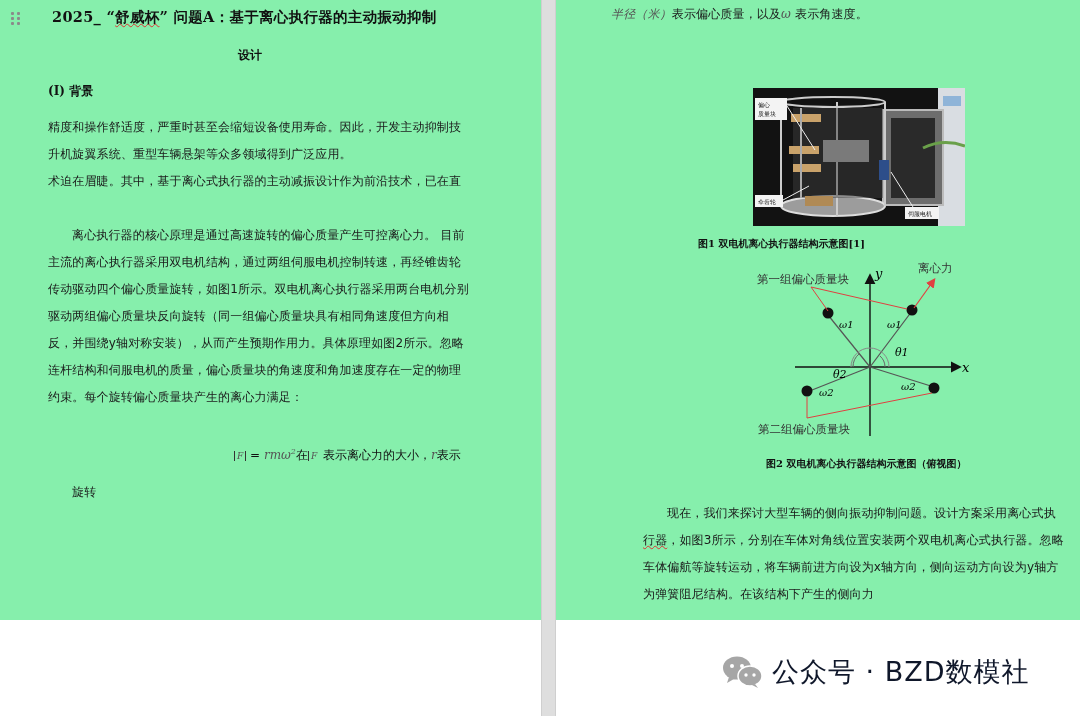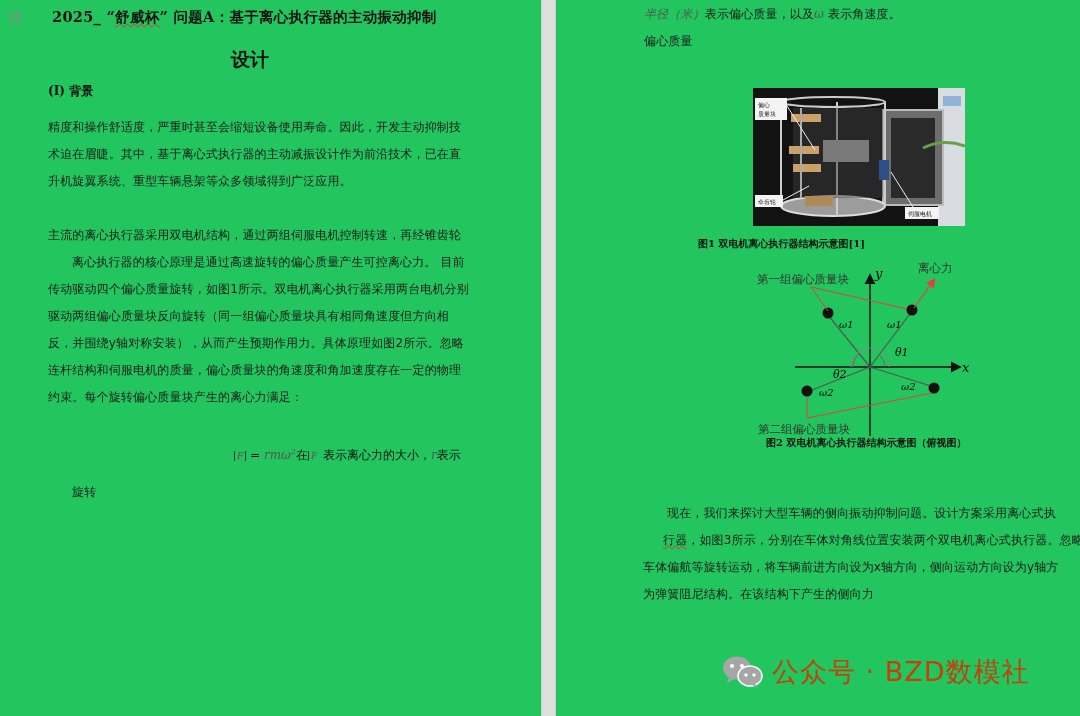--- a/index.html
+++ b/index.html
@@ -2,21 +2,21 @@
 <html><head>
   <meta charset="utf-8">
   <style>
     html, body { margin: 0; padding: 0; }
     body {
       width: 1080px; height: 716px; overflow: hidden; position: relative;
       background: #ffffff;
       font-family: "DejaVu Sans", "Liberation Sans", sans-serif;
       color: #111;
     }
-    .page { position: absolute; top: 0; height: 716px; background: #22c55e; }
+    .page { position: absolute; top: 0; height: 620px; background: #86efac; }
     .page-left { left: 0; width: 541px; }
     .page-right { left: 556px; width: 524px; }
     .gutter {
       position: absolute; left: 541px; top: 0; width: 15px; height: 716px;
       background: #dedede; border-left: 1px solid #cfcfcf; border-right: 1px solid #cfcfcf;
       box-sizing: border-box;
     }
     .drag-handle {
       position: absolute; left: 11px; top: 12px; width: 12px; height: 14px;
     }
@@ -24,21 +24,21 @@
       position: absolute; width: 3px; height: 3px; background: #8a8a8a; border-radius: 1px;
     }
     .title {
       position: absolute; left: 52px; top: 8px; width: 400px;
       font-family: "DejaVu Serif", "Liberation Serif", serif; font-weight: bold;
       font-size: 14.5px; white-space: nowrap; letter-spacing: 0.3px;
     }
     .title .wavy { text-decoration: underline wavy #d33; text-decoration-thickness: 1px; }
     .title2 {
       position: absolute; left: 0; width: 500px; top: 47px; text-align: center;
-      font-family: "DejaVu Serif", "Liberation Serif", serif; font-weight: bold; font-size: 19px;
+      font-family: "DejaVu Serif", "Liberation Serif", serif; font-weight: bold; font-size: 12px;
     }
     .section {
       position: absolute; left: 48px; top: 83px;
       font-family: "DejaVu Serif", "Liberation Serif", serif; font-weight: bold; font-size: 12px;
     }
     .para {
       position: absolute; font-size: 12px; line-height: 27px; color: #1a1a1a;
       letter-spacing: 0.15px;
     }
     .line { white-space: nowrap; display: block; }
@@ -52,24 +52,24 @@
     .small-it { font-style: italic; font-family: "DejaVu Serif", "Liberation Serif", serif; color: #555; }
     .photo {
       position: absolute; left: 753px; top: 88px; width: 212px; height: 138px;
       background: #151515; overflow: hidden;
     }
     .fig-caption {
       position: absolute; font-family: "DejaVu Serif", "Liberation Serif", serif; font-weight: bold;
       font-size: 10px; white-space: nowrap; color: #111;
     }
     .diagram { position: absolute; left: 735px; top: 258px; width: 245px; height: 180px; }
-    .underline-wavy { text-decoration: underline wavy #d33; text-decoration-thickness: 1px; margin-left: 20px; }
+    .underline-wavy { text-decoration: underline wavy #d33; text-decoration-thickness: 1px; }
     .watermark {
       position: absolute; left: 722px; top: 652px; height: 40px;
-      display: flex; align-items: center; color: #c2410c; font-size: 27px; white-space: nowrap;
+      display: flex; align-items: center; color: #0f172a; font-size: 27px; white-space: nowrap;
       letter-spacing: 1px;
     }
     .watermark svg { margin-right: 8px; }
   </style>
 </head>
 <body>
 
 <div class="page page-left">
   <div class="drag-handle">
     <span style="left:0;top:0"></span>
@@ -82,27 +82,27 @@
 
   <div class="title">
     <span>2025_ </span><span>“</span><span class="wavy">舒威杯</span><span>”</span><span> 问题A：基于离心执行器的主动振动抑制</span>
   </div>
   <div class="title2">设计</div>
 
   <div class="section">(I) 背景</div>
 
   <div class="para" style="left:48px; top:114px;">
     <span class="line">精度和操作舒适度，严重时甚至会缩短设备使用寿命。因此，开发主动抑制技</span>
+    <span class="line">升机旋翼系统、重型车辆悬架等众多领域得到广泛应用。</span>
     <span class="line">术迫在眉睫。其中，基于离心式执行器的主动减振设计作为前沿技术，已在直</span>
-    <span class="line">升机旋翼系统、重型车辆悬架等众多领域得到广泛应用。</span>
   </div>
 
   <div class="para" style="left:48px; top:222px;">
+    <span class="line indent">离心执行器的核心原理是通过高速旋转的偏心质量产生可控离心力。 目前</span>
     <span class="line">主流的离心执行器采用双电机结构，通过两组伺服电机控制转速，再经锥齿轮</span>
-    <span class="line indent">离心执行器的核心原理是通过高速旋转的偏心质量产生可控离心力。 目前</span>
     <span class="line">传动驱动四个偏心质量旋转，如图1所示。双电机离心执行器采用两台电机分别</span>
     <span class="line">驱动两组偏心质量块反向旋转（同一组偏心质量块具有相同角速度但方向相</span>
     <span class="line">反，并围绕y轴对称安装），从而产生预期作用力。具体原理如图2所示。忽略</span>
     <span class="line">连杆结构和伺服电机的质量，偏心质量块的角速度和角加速度存在一定的物理</span>
     <span class="line">约束。每个旋转偏心质量块产生的离心力满足：</span>
   </div>
 
 
   <div class="formula">
     <span class="abs">F</span><span> = </span><span class="math">rmω</span><sup class="math">2</sup><span>在</span><span class="abs" style="border-right:none">F</span><span> 表示离心力的大小，</span><span class="math">r</span><span>表示</span>
@@ -110,23 +110,22 @@
 
   <div class="para" style="left:72px; top:479px;font-family:Liberation Serif, serif;">
     <span class="line">旋转</span>
   </div>
 </div>
 
 <div class="gutter"></div>
 
 <div class="page page-right"></div>
 
-<div class="para" style="left:644px; top:1px;">
+<div class="para" style="left:611px; top:1px;">
   <span class="line"><span class="small-it">半径（米）</span><span>表示偏心质量，以及</span><span class="small-it">ω</span><span> 表示角速度。</span></span>
-  <span class="line">偏心质量</span>
 </div>
 
 <div class="photo">
   <svg width="212" height="138" viewBox="0 0 212 138">
     <rect width="212" height="138" fill="#121212"></rect>
     <rect x="185" y="0" width="27" height="138" fill="#d9dde2"></rect>
     <rect x="190" y="8" width="18" height="10" fill="#8fb4d8"></rect>
     <rect x="130" y="22" width="60" height="95" fill="#6d6d6d" stroke="#bbb" stroke-width="2"></rect>
     <rect x="138" y="30" width="44" height="80" fill="#2a2a2a"></rect>
     <ellipse cx="80" cy="118" rx="52" ry="10" fill="#9c9c9c" stroke="#ddd" stroke-width="2"></ellipse>
@@ -196,21 +195,21 @@
     <text x="183" y="14" font-size="11.5" fill="#333" font-family="DejaVu Serif, serif">离心力</text>
     <text x="23" y="175" font-size="11.5" fill="#333" font-family="DejaVu Serif, serif">第二组偏心质量块</text>
     <text x="104" y="70" font-size="10" font-style="italic" font-family="DejaVu Serif, serif">ω1</text>
     <text x="152" y="70" font-size="10" font-style="italic" font-family="DejaVu Serif, serif">ω1</text>
     <text x="160" y="98" font-size="11" font-style="italic" font-family="DejaVu Serif, serif">θ1</text>
     <text x="98" y="120" font-size="11" font-style="italic" font-family="DejaVu Serif, serif">θ2</text>
     <text x="84" y="138" font-size="10" font-style="italic" font-family="DejaVu Serif, serif">ω2</text>
     <text x="166" y="132" font-size="10" font-style="italic" font-family="DejaVu Serif, serif">ω2</text>
   </svg>
 </div>
-<div class="fig-caption" style="left:745px; top:436px;padding-left:21px;">图2 双电机离心执行器结构示意图（俯视图）</div>
+<div class="fig-caption" style="left:745px; top:457px;padding-left:21px;">图2 双电机离心执行器结构示意图（俯视图）</div>
 
 <div class="para" style="left:643px; top:500px;">
   <span class="line indent">现在，我们来探讨大型车辆的侧向振动抑制问题。设计方案采用离心式执</span>
   <span class="line"><span class="underline-wavy">行器</span><span>，如图3所示，分别在车体对角线位置安装两个双电机离心式执行器。忽略</span></span>
   <span class="line">车体偏航等旋转运动，将车辆前进方向设为x轴方向，侧向运动方向设为y轴方</span>
   <span class="line">为弹簧阻尼结构。在该结构下产生的侧向力</span>
 </div>
 
 <div class="watermark">
   <svg width="42" height="34" viewBox="0 0 42 34">

